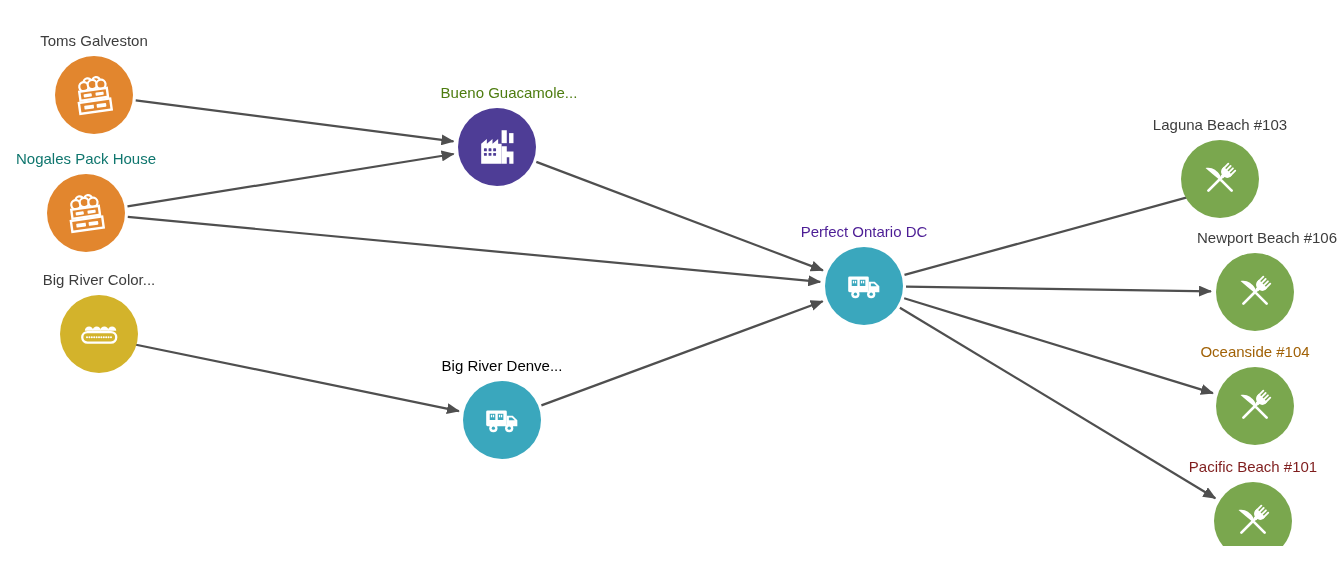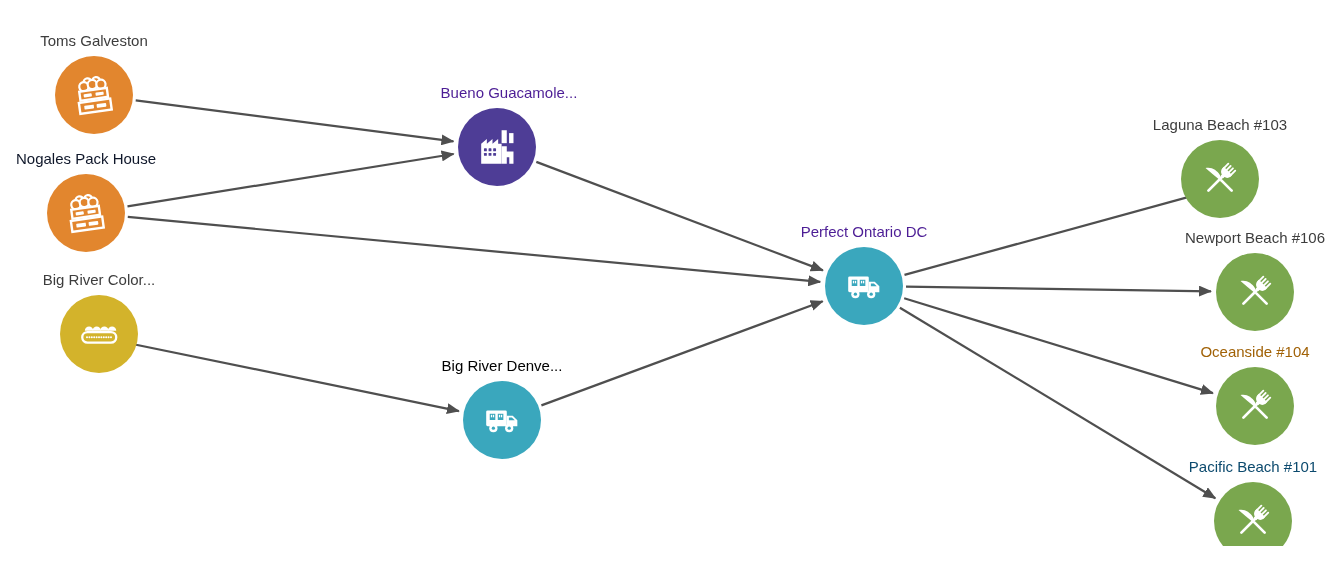--- a/index.html
+++ b/index.html
@@ -92,21 +92,21 @@
           <rect x="26" y="21.8" width="8.5" height="3.4" rx="0.8"></rect>
           <rect x="12.5" y="33.8" width="10" height="4" rx="0.8"></rect>
           <rect x="25.5" y="33.8" width="10" height="4" rx="0.8"></rect>
         </g>
       </g>
     </svg>
           </span>
     </div>
   </div>
       <div class="node-wrap" style="left: 47px; top: 174px; width: 78px; height: 78px;">
-    <div class="node-label" style="color: #0f172a;">Nogales Pack House</div>
+    <div class="node-label" style="color: #0f766e;">Nogales Pack House</div>
     <div class="node-circle" style="background: rgb(226, 134, 46);">
       <span class="node-icon">
     <svg viewBox="0 0 48 48" width="46" height="46">
       <g transform="rotate(-8 24 26)">
         <g fill="#E2862E" stroke="#fff" stroke-width="2.3">
           <circle cx="19.5" cy="10" r="4.2"></circle>
                   <circle cx="28.5" cy="10" r="4.2"></circle>
           <circle cx="15" cy="14" r="4.8"></circle>
                   <circle cx="24" cy="13" r="4.8"></circle>
                   <circle cx="33" cy="14" r="4.8"></circle>
@@ -149,21 +149,21 @@
                 <circle cx="29" cy="27.5" r="1.05"></circle>
         <circle cx="31.5" cy="27.5" r="1.05"></circle>
                 <circle cx="34" cy="27.5" r="1.05"></circle>
         <circle cx="36.5" cy="27.5" r="1.05"></circle>
       </g>
     </svg>
           </span>
     </div>
   </div>
       <div class="node-wrap" style="left: 458px; top: 108px; width: 78px; height: 78px;">
-    <div class="node-label" style="color: #4c1d95; padding-left: 24px;">Bueno Guacamole...</div>
+    <div class="node-label" style="color: #4d7c0f; padding-left: 24px;">Bueno Guacamole...</div>
     <div class="node-circle" style="background: rgb(78, 61, 150);">
       <span class="node-icon">
     <svg viewBox="0 0 48 48" width="46" height="46">
       <g fill="#fff">
         <rect x="28.8" y="6.5" width="5.4" height="13.5"></rect>
         <rect x="36.6" y="9.5" width="4.6" height="10.5"></rect>
         <path d="M7.5 41.5 L7.5 20.6 L13.4 15.6 L13.4 20.6 L19.3 15.6 L19.3 20.6 L25.2 15.6 L25.2 20.6 L28.8 20.6 L28.8 41.5 Z"></path>
         <path d="M28.8 41.5 L28.8 23.2 L34.2 23.2 L34.2 28.8 L41.2 28.8 L41.2 41.5 L36.8 41.5 L36.8 34.6 L34.2 34.6 L34.2 41.5 Z"></path>
       </g>
       <g fill="#4E3D96">
@@ -251,21 +251,21 @@
           <rect x="28.1" y="5.6" width="1.9" height="9.5" rx="0.95"></rect>
           <path d="M17.9 12.2 H30 V14 C30 17 28 18.8 25.9 19.3 V21 H22 V19.3 C19.9 18.8 17.9 17 17.9 14 Z"></path>
           <rect x="22.6" y="20" width="2.8" height="22.5" rx="1.4"></rect>
         </g>
       </g>
     </svg>
           </span>
     </div>
   </div>
       <div class="node-wrap" style="left: 1216px; top: 253px; width: 78px; height: 78px;">
-    <div class="node-label" style="color: rgb(61, 61, 61);">Newport Beach #106</div>
+    <div class="node-label" style="color: rgb(61, 61, 61); margin-left: 12px;">Newport Beach #106</div>
     <div class="node-circle" style="background: rgb(122, 167, 78);">
       <span class="node-icon">
     <svg viewBox="0 0 48 48" width="46" height="46">
       <g fill="#fff">
         <g transform="rotate(-45 24 24)">
           <path d="M21.4 5.2 C27 8.6 28.2 15.4 27 20.6 C26.5 23 25.4 24.6 24.1 24.9 C23.6 25 23.2 24.8 23.1 24.2 C22.5 17.9 21.9 11.6 21.4 5.2 Z"></path>
           <rect x="22.6" y="24.6" width="2.8" height="18" rx="1.4"></rect>
         </g>
         <g transform="rotate(45 24 24)">
           <rect x="17.9" y="5.6" width="1.9" height="9.5" rx="0.95"></rect>
@@ -297,21 +297,21 @@
           <rect x="28.1" y="5.6" width="1.9" height="9.5" rx="0.95"></rect>
           <path d="M17.9 12.2 H30 V14 C30 17 28 18.8 25.9 19.3 V21 H22 V19.3 C19.9 18.8 17.9 17 17.9 14 Z"></path>
           <rect x="22.6" y="20" width="2.8" height="22.5" rx="1.4"></rect>
         </g>
       </g>
     </svg>
           </span>
     </div>
   </div>
       <div class="node-wrap" style="left: 1214px; top: 482px; width: 78px; height: 78px;">
-    <div class="node-label" style="color: #0c4a6e;">Pacific Beach #101</div>
+    <div class="node-label" style="color: #7f1d1d;">Pacific Beach #101</div>
     <div class="node-circle" style="background: rgb(122, 167, 78);">
       <span class="node-icon">
     <svg viewBox="0 0 48 48" width="46" height="46">
       <g fill="#fff">
         <g transform="rotate(-45 24 24)">
           <path d="M21.4 5.2 C27 8.6 28.2 15.4 27 20.6 C26.5 23 25.4 24.6 24.1 24.9 C23.6 25 23.2 24.8 23.1 24.2 C22.5 17.9 21.9 11.6 21.4 5.2 Z"></path>
           <rect x="22.6" y="24.6" width="2.8" height="18" rx="1.4"></rect>
         </g>
         <g transform="rotate(45 24 24)">
           <rect x="17.9" y="5.6" width="1.9" height="9.5" rx="0.95"></rect>

